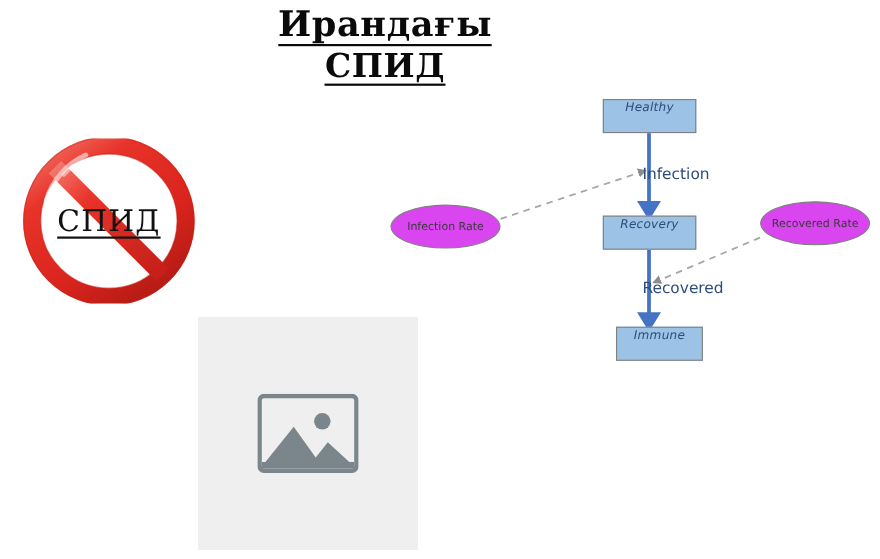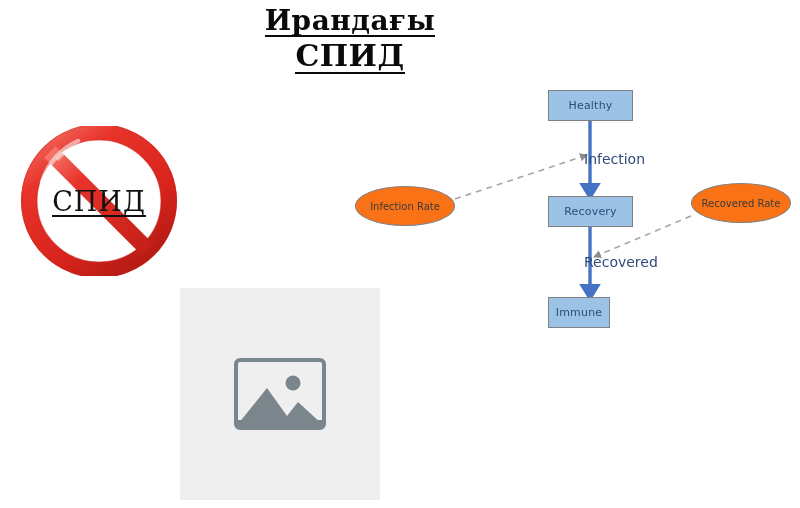--- a/index.html
+++ b/index.html
@@ -33,21 +33,21 @@
     font-family: "DejaVu Serif", "Liberation Serif", serif;
     font-weight: 700;
     color: #0a0a0a;
     letter-spacing: 0.5px;
   }
   .title-line .ul {
     display: inline-block;
     border-bottom: 2px solid #0a0a0a;
     padding-bottom: 0px;
   }
-  .title-line-1 { font-size: 28px; }
+  .title-line-1 { font-size: 32px; }
   .title-line-2 { font-size: 30px; margin-top: 3px; }
 
   
   .prohibit {
     position: absolute;
     left: 20px;
     top: 126px;
     width: 158px;
     height: 150px;
   }
@@ -92,35 +92,36 @@
     top: 0;
     width: 800px;
     height: 508px;
   }
   .node-box {
     position: absolute;
     box-sizing: border-box;
     background: #9CC3E5;
     border: 1.6px solid #808080;
     display: flex;
-    align-items: center;
+    align-items: flex-start;
     justify-content: center;
     font-family: "DejaVu Sans", "Liberation Sans", sans-serif;
     font-size: 11px;
     color: #2E4C7A;
     letter-spacing: 0.2px;
+    font-style: italic;
   }
   #node-healthy  { left: 548px; top: 90px;  width: 85px; height: 31px; }
   #node-infected { left: 548px; top: 196px; width: 85px; height: 31px; }
-  #node-immune   { left: 548px; top: 297px; width: 62px; height: 31px; }
+  #node-immune   { left: 560px; top: 297px; width: 79px; height: 31px; }
 
   .node-ellipse {
     position: absolute;
     box-sizing: border-box;
-    background: #f97316;
+    background: #d946ef;
     border: 1.4px solid #7F7F7F;
     border-radius: 50%;
     display: flex;
     align-items: center;
     justify-content: center;
     font-family: "DejaVu Sans", "Liberation Sans", sans-serif;
     font-size: 10px;
     color: #3A3A3A;
   }
   #node-infection-rate  { left: 355px; top: 186px; width: 100px; height: 40px; }

